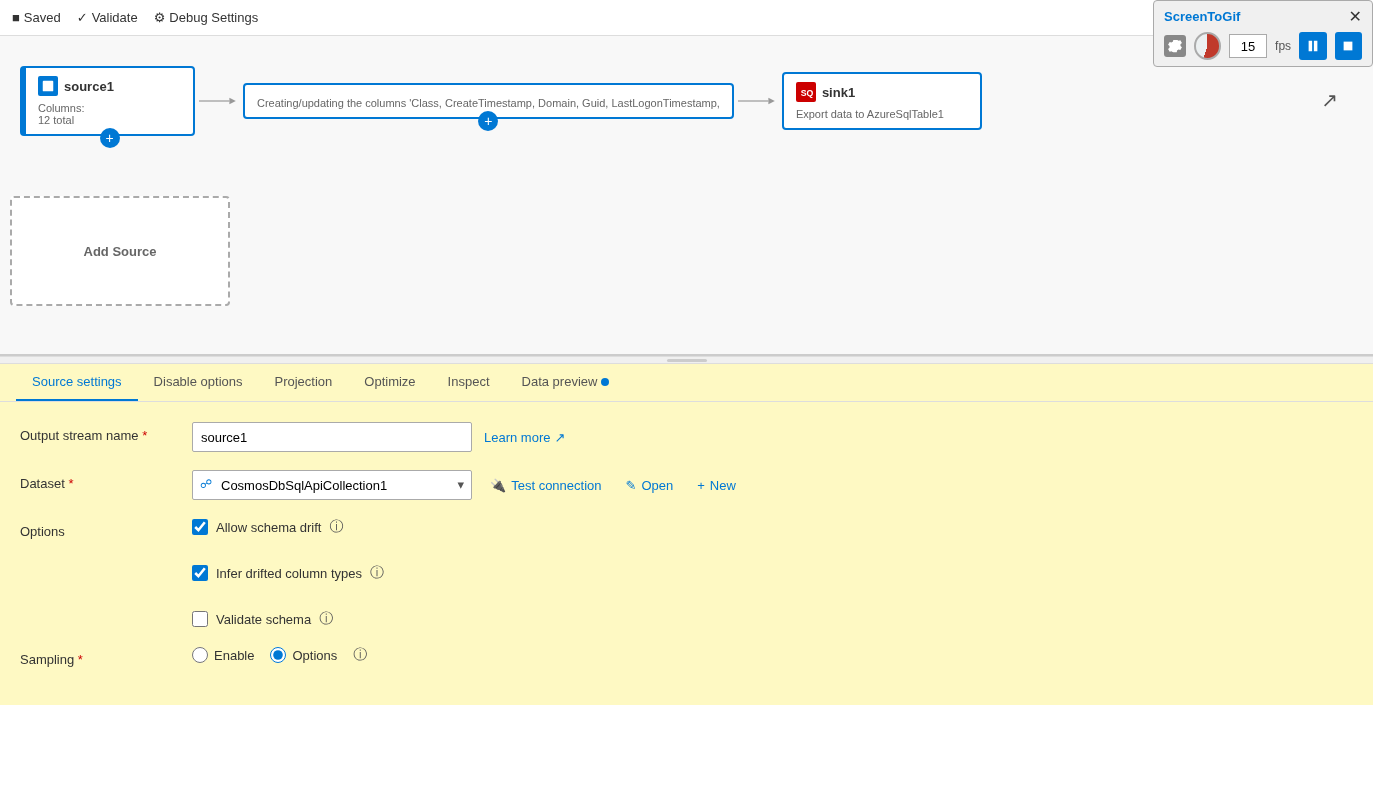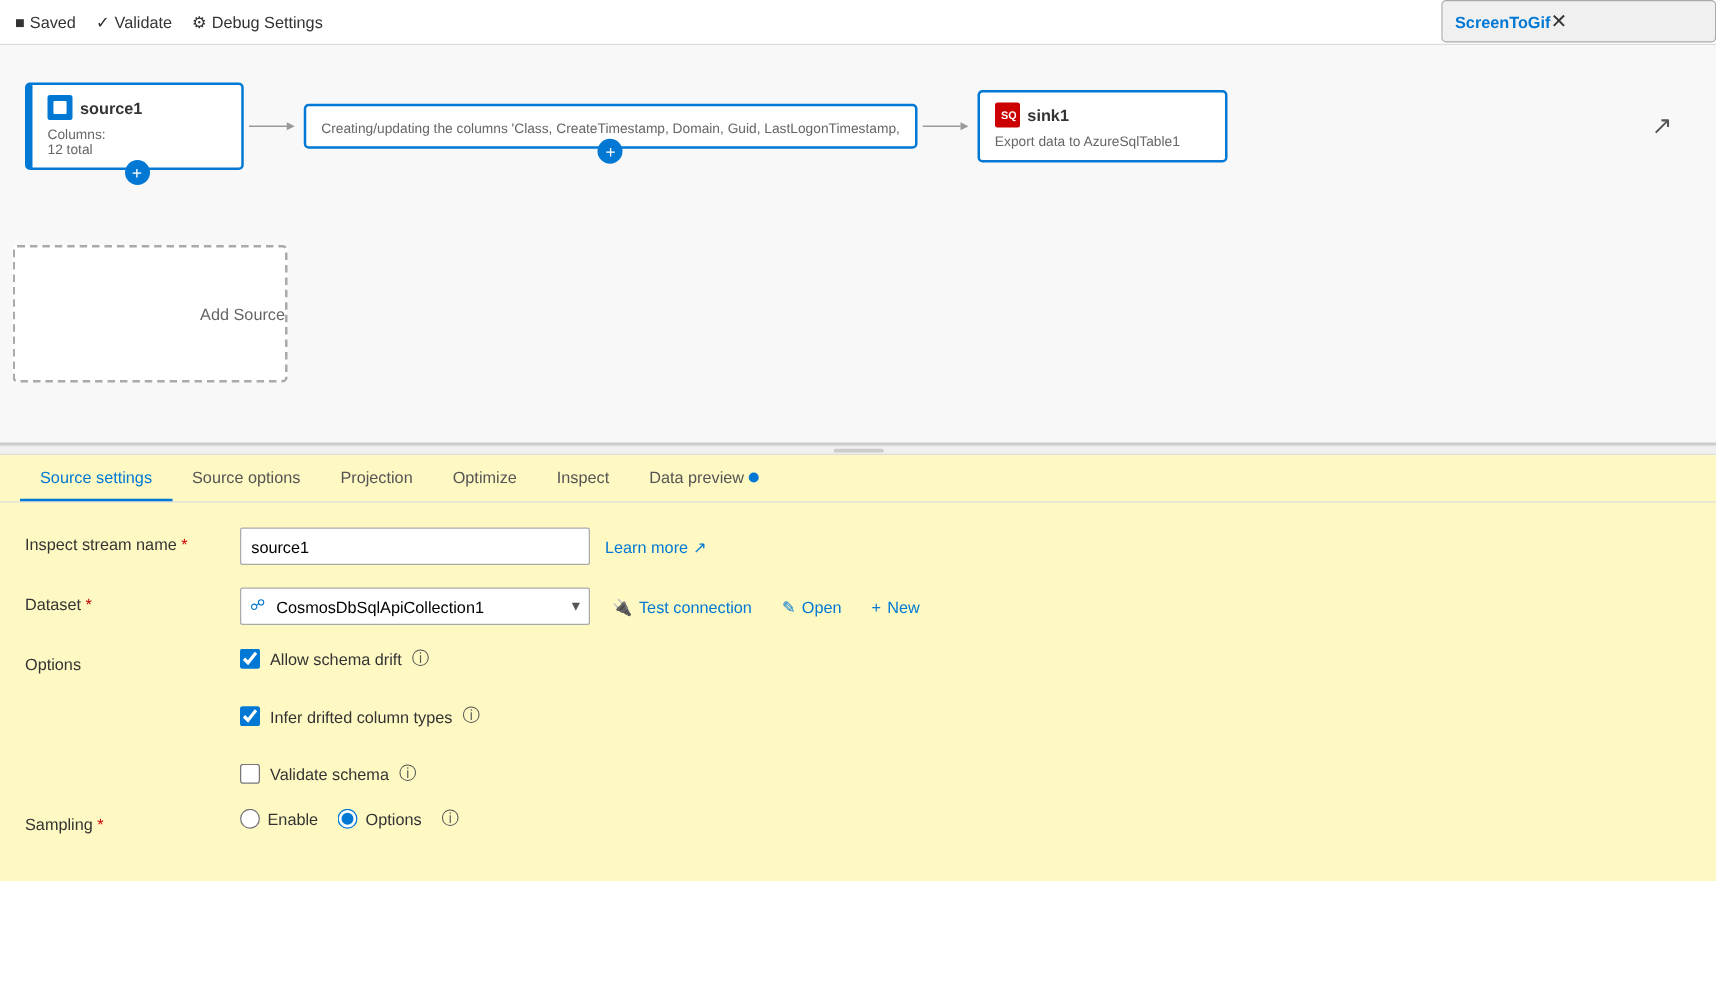--- a/index.html
+++ b/index.html
@@ -42,23 +42,24 @@
     .arrow-connector {
       display: flex; align-items: center; padding: 0 4px;
     }
     .arrow-connector svg { width: 40px; height: 20px; }
 
     
     .add-source-box {
       position: absolute; left: 10px; top: 160px;
       width: 220px; height: 110px;
       border: 2px dashed #aaa; border-radius: 4px;
-      display: flex; align-items: center; justify-content: flex-end;
+      display: flex; align-items: center; justify-content: center;
       cursor: pointer; background: #fff; color: #666;
       font-size: 13px;
+      font-weight: bold;
     }
 
     
     .divider-handle {
       height: 8px; background: #f0f0f0; border-top: 1px solid #ddd;
       border-bottom: 1px solid #ddd; display: flex; align-items: center;
       justify-content: center; cursor: row-resize;
     }
     .divider-handle span { width: 40px; height: 3px; background: #ccc; border-radius: 2px; }
 
@@ -137,21 +138,21 @@
     .radio-input { width: 16px; height: 16px; accent-color: #0078d4; cursor: pointer; }
 
     
     .screentogif-widget {
       position: fixed; top: 0; right: 0;
       width: 220px; background: #f0f0f0;
       border: 1px solid #aaa; border-radius: 4px;
       padding: 6px 10px; display: flex; flex-direction: column; gap: 6px;
       z-index: 9999;
     }
-    .stg-header { display: flex; align-items: center; justify-content: flex-start; }
+    .stg-header { display: flex; align-items: center; justify-content: space-between; }
     .stg-title { font-size: 13px; color: #0078d4; font-weight: 600; }
     .stg-close { background: none; border: none; cursor: pointer; font-size: 16px; color: #333; }
     .stg-controls { display: flex; align-items: center; gap: 8px; }
     .stg-gear { width: 22px; height: 22px; background: #888; border-radius: 3px; display: flex; align-items: center; justify-content: center; cursor: pointer; }
     .stg-pie {
       width: 28px; height: 28px; border-radius: 50%;
       background: conic-gradient(#c0392b 0% 55%, #ecf0f1 55% 100%);
       border: 2px solid #aaa;
     }
     .stg-fps-input { width: 38px; height: 24px; border: 1px solid #aaa; text-align: center; font-size: 13px; padding: 2px; }
@@ -247,42 +248,42 @@
   <span></span>
 </div>
 
 <div class="settings-panel">
 
   <div class="tabs">
     <div class="tab active">
       <span>Source settings</span>
     </div>
     <div class="tab">
-      <span>Source options</span>
+      <span>Disable options</span>
     </div>
     <div class="tab">
       <span>Projection</span>
     </div>
     <div class="tab">
       <span>Optimize</span>
     </div>
     <div class="tab">
       <span>Inspect</span>
     </div>
     <div class="tab">
       <span>Data preview</span>
       <span class="tab-dot"></span>
     </div>
   </div>
 
   <div class="form-area">
 
     <div class="form-row">
       <div class="form-label">
-        <span>Inspect stream name</span>
+        <span>Output stream name</span>
         <span class="required"> *</span>
       </div>
       <div class="form-controls">
         <input type="text" class="text-input" value="source1" style="">
         <a class="learn-more">
           <span>Learn more</span>
           <span>↗</span>
         </a>
       </div>
     </div>
@@ -359,15 +360,37 @@
     </div>
 
   </div>
 </div>
 
 <div class="screentogif-widget">
   <div class="stg-header">
     <span class="stg-title">ScreenToGif</span>
     <button class="stg-close">✕</button>
   </div>
+  <div class="stg-controls">
+    <div class="stg-gear">
+      <svg width="14" height="14" viewBox="0 0 16 16" fill="#fff">
+        <path d="M8 5a3 3 0 100 6A3 3 0 008 5zm0 4.5a1.5 1.5 0 110-3 1.5 1.5 0 010 3z"></path>
+        <path d="M9.93 1H6.07L5.5 3.2a6 6 0 00-1.5.87L1.9 3.5.07 6.5l1.7 1.4c-.05.36-.07.73-.07 1.1s.02.74.07 1.1L.07 11.5l1.83 3 2.1-.57a6 6 0 001.5.87L6.07 15h3.86l.57-2.2a6 6 0 001.5-.87l2.1.57 1.83-3-1.7-1.4c.05-.36.07-.73.07-1.1s-.02-.74-.07-1.1l1.7-1.4-1.83-3-2.1.57a6 6 0 00-1.5-.87L9.93 1z"></path>
+      </svg>
+    </div>
+    <div class="stg-pie"></div>
+    <input type="text" class="stg-fps-input" value="15" style="">
+    <span class="stg-fps-label">fps</span>
+    <button class="stg-btn" style="background:#0078d4;">
+      <svg viewBox="0 0 16 16">
+          <rect x="3" y="2" width="4" height="12"></rect>
+          <rect x="9" y="2" width="4" height="12"></rect>
+        </svg>
+    </button>
+    <button class="stg-btn" style="background:#0078d4;">
+      <svg viewBox="0 0 16 16">
+          <rect x="3" y="3" width="10" height="10"></rect>
+        </svg>
+    </button>
+  </div>
 </div>
 
 <div class="stg-cursor">↗</div>
 
 </body></html>

